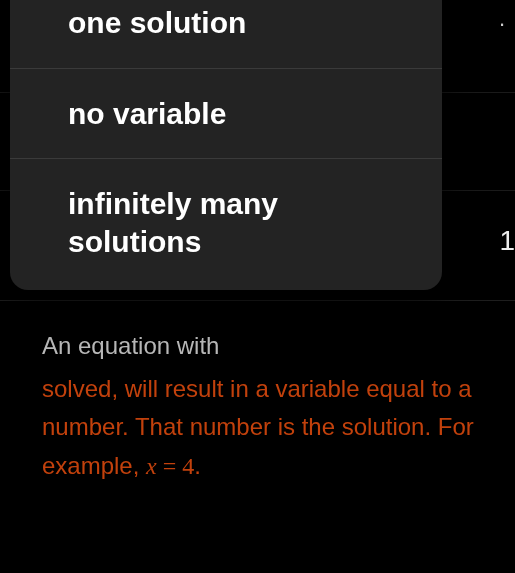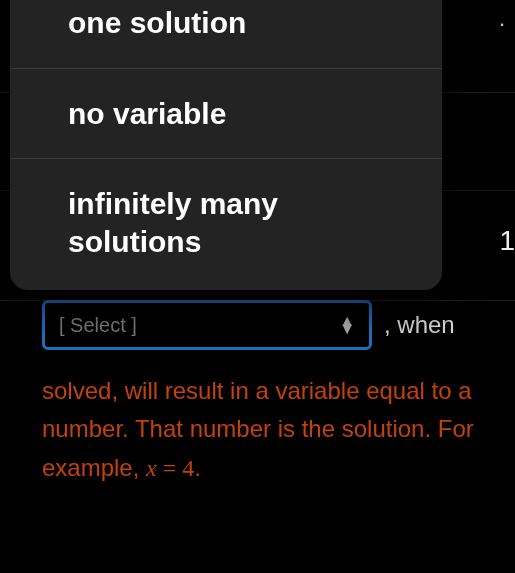--- a/index.html
+++ b/index.html
@@ -124,30 +124,21 @@
 
 <div class="faint-line" style="top:92px;"></div>
 <div class="faint-line" style="top:190px;"></div>
 
 <div class="top-right-fragment">.</div>
 <div class="side-number">1</div>
 
 <div class="border-top"></div>
 
 <div class="content-block">
-  <div class="select-row">
-    <div class="select-box">
-      <span class="select-placeholder">[ Select ]</span>
-      <span class="chevrons">
-        <span>▲</span>
-        <span>▼</span>
-      </span>
-    </div>
-    <span class="after-select">, when</span>
-  </div>
+  <div class="lead-text">An equation with</div>
   <div class="body-text">
     <span>solved, will result in a variable equal to a number. That number is the solution. For example, </span><span class="math-var">x</span><span class="math-eq"> = 4</span><span>.</span>
   </div>
 </div>
 
 <div class="popover">
   <div class="popover-item">one solution</div>
   <div class="popover-item">no variable</div>
   <div class="popover-item">infinitely many solutions</div>
 </div>

